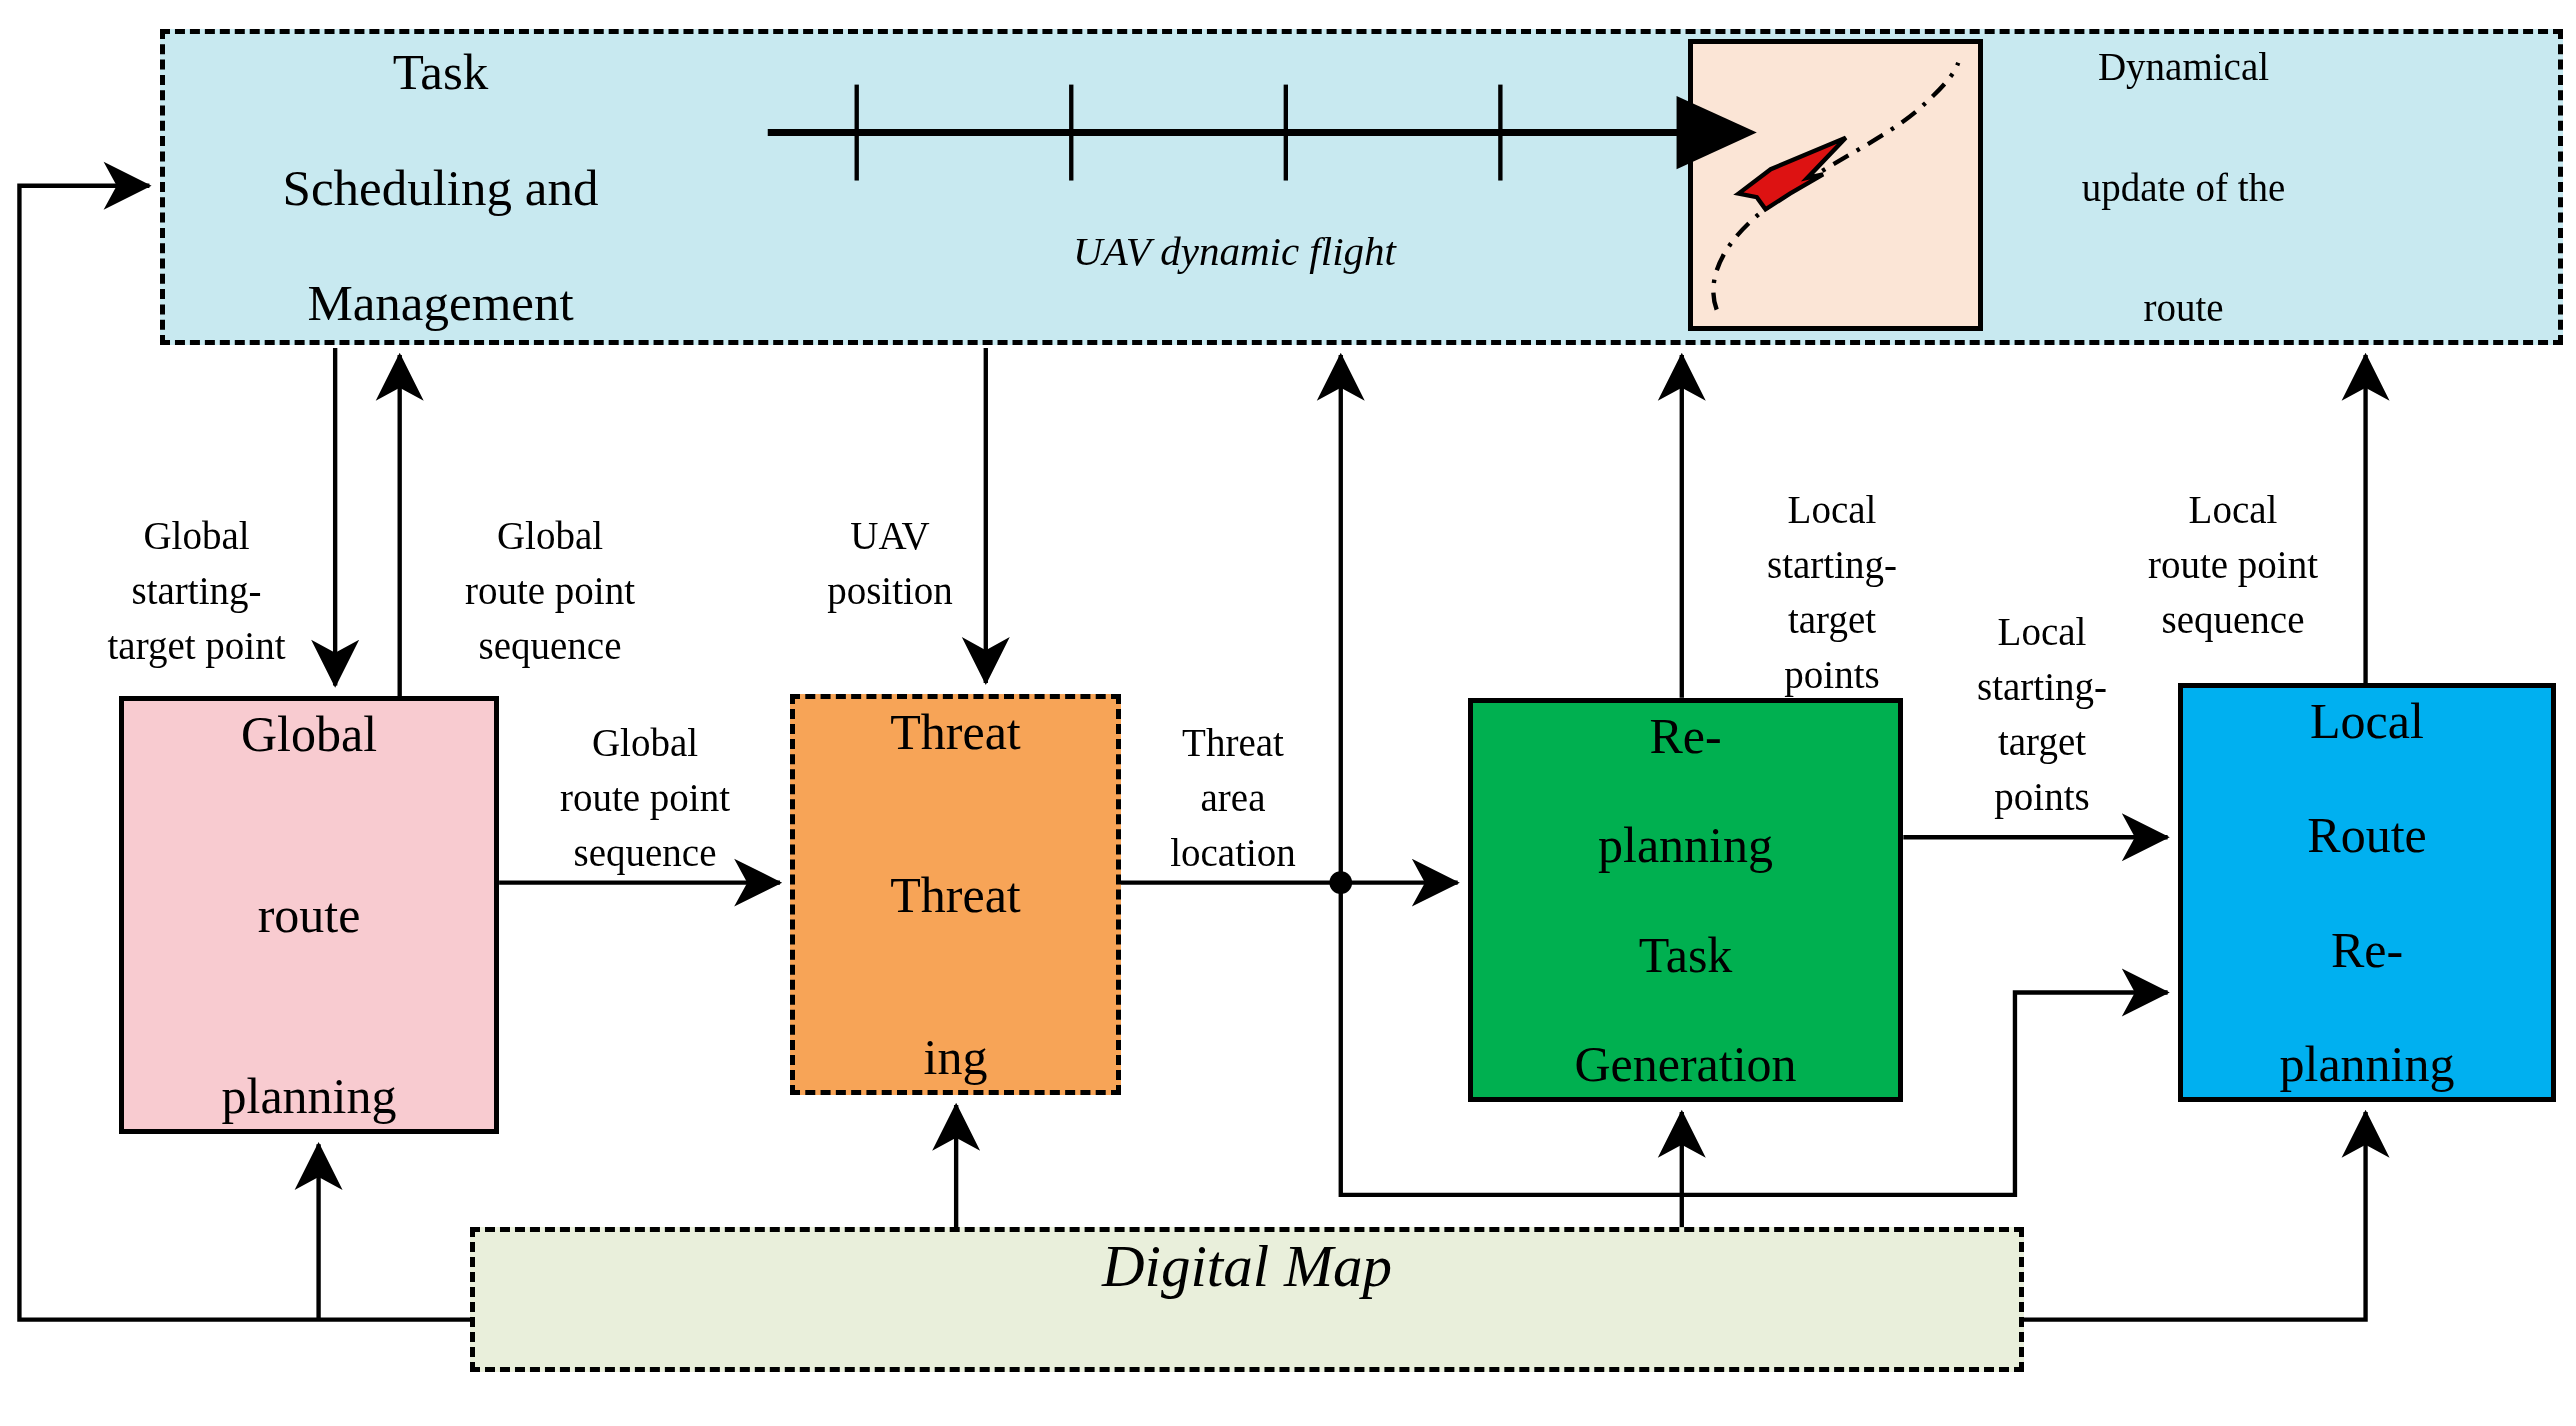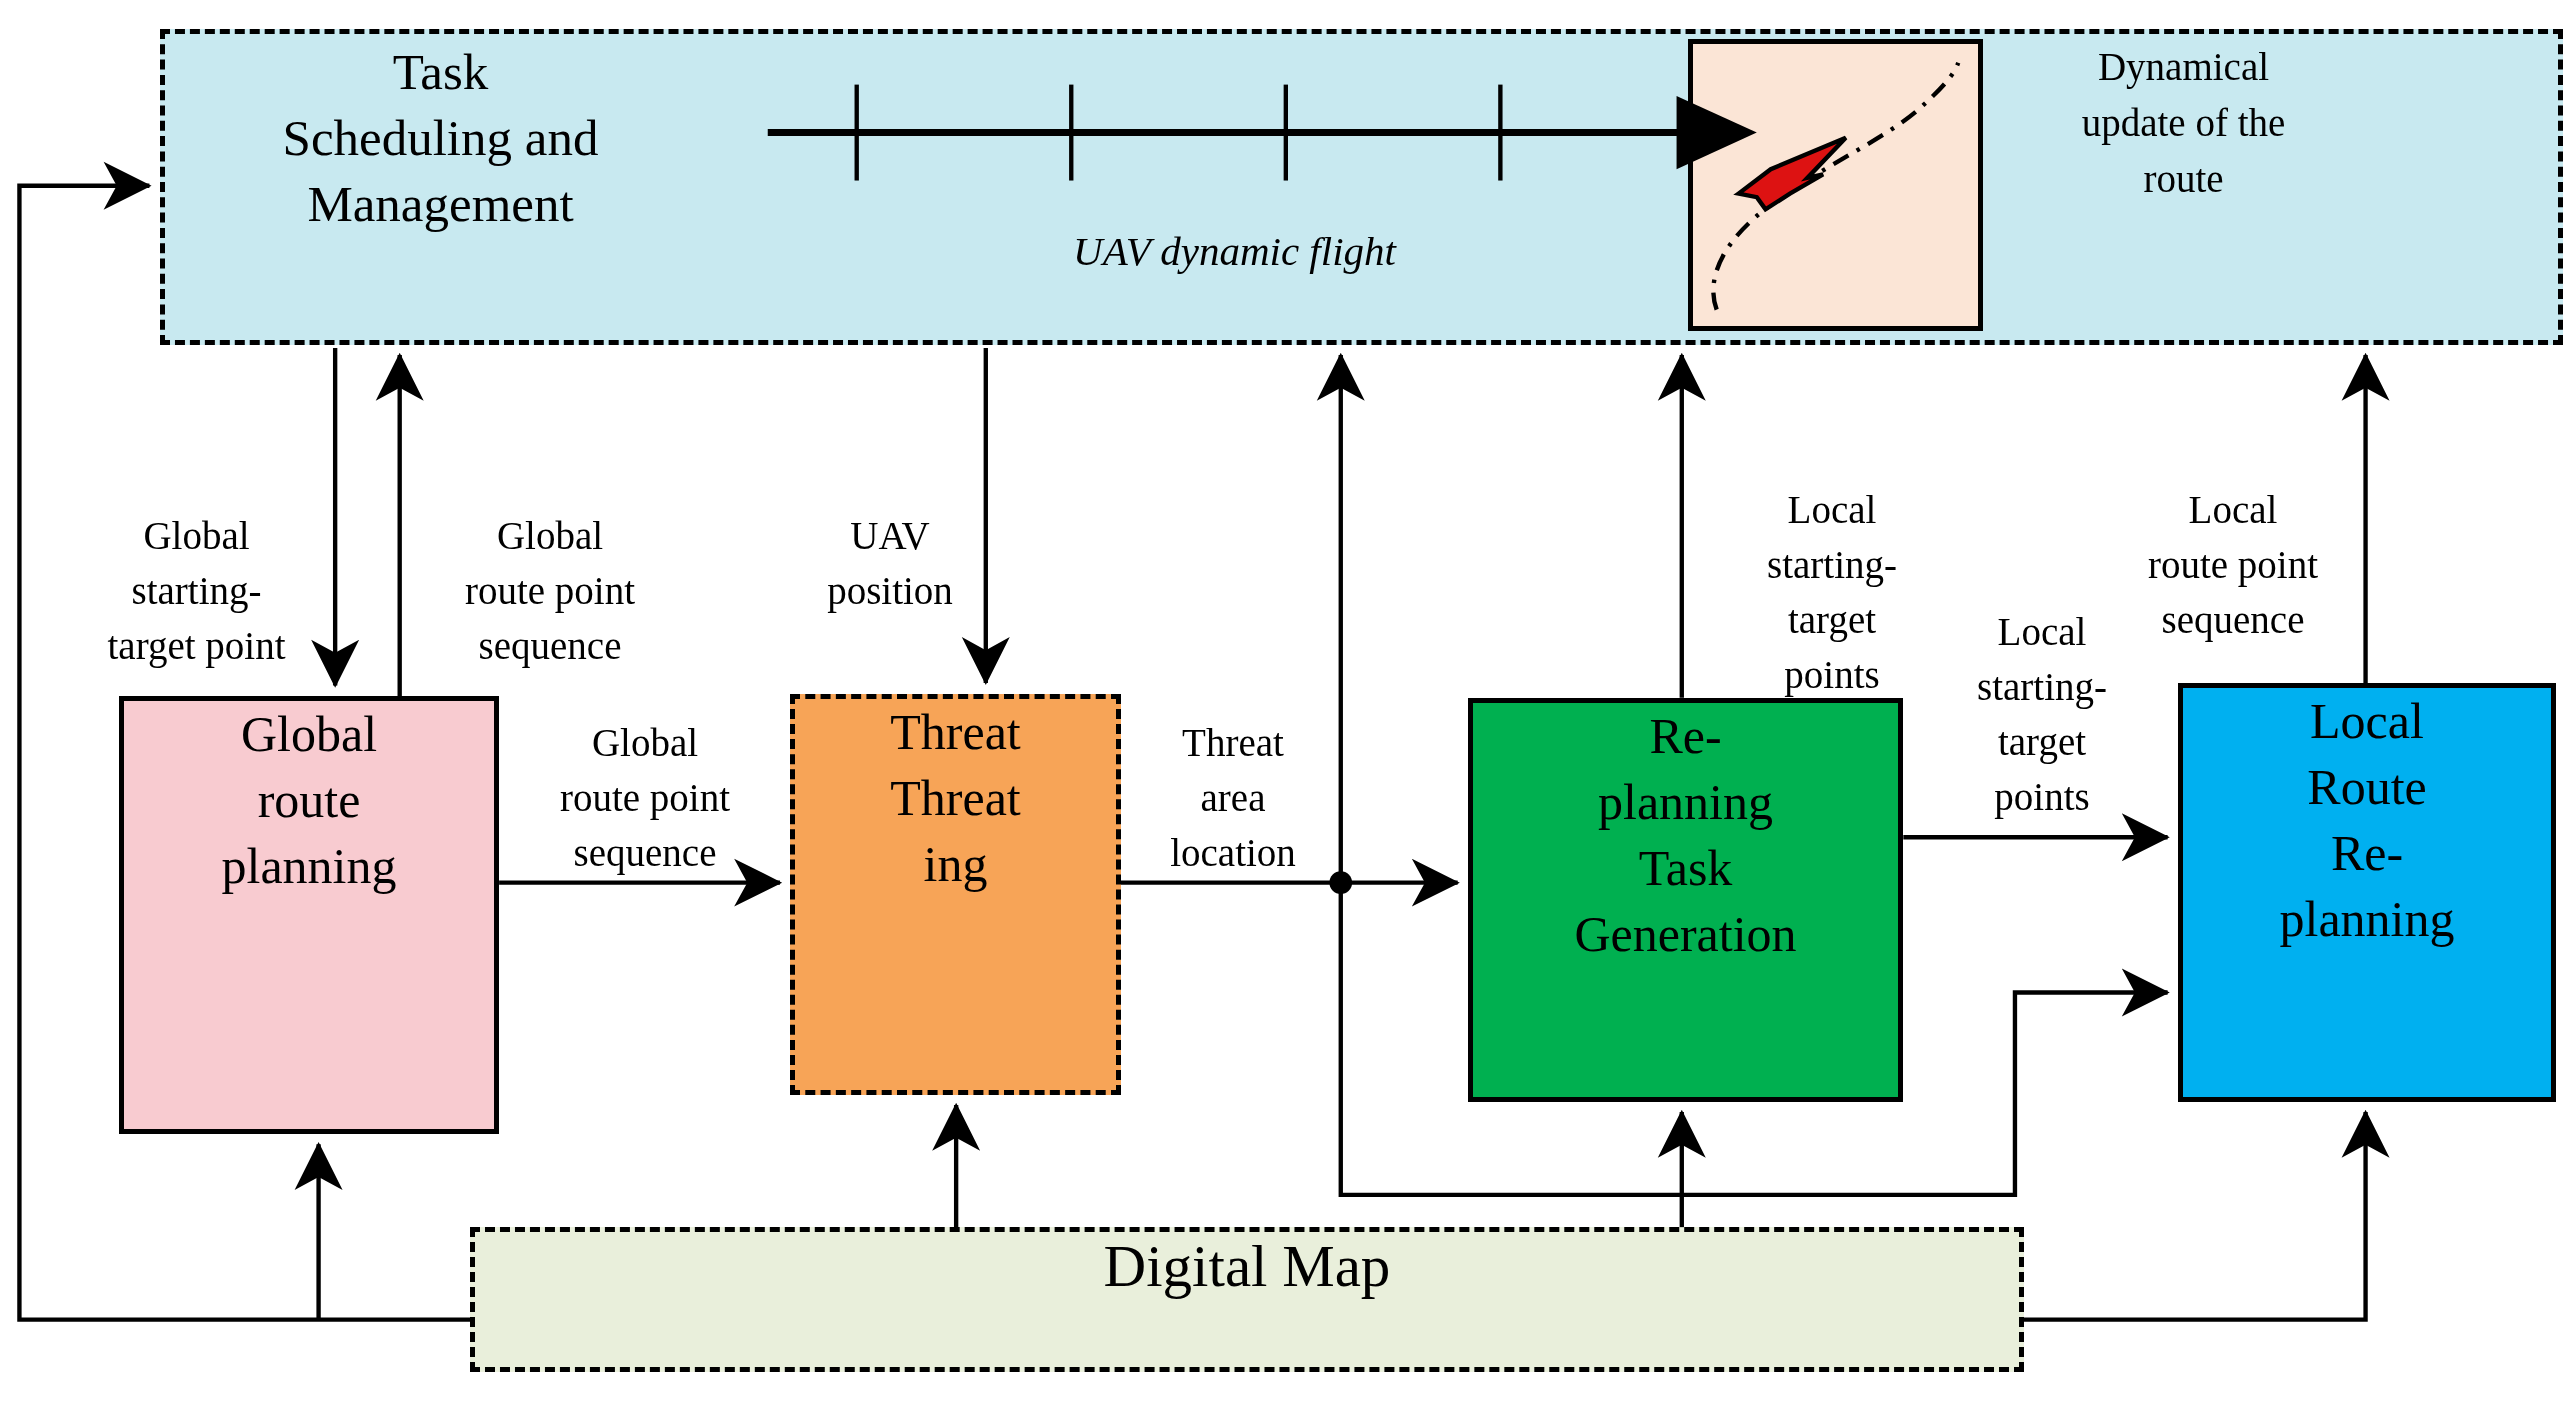--- a/index.html
+++ b/index.html
@@ -4,34 +4,34 @@
 <style>
   html,body{margin:0;padding:0;background:#ffffff;}
   #canvas{
     position:relative;
     width:2576px;height:1426px;
     background:#ffffff;
     font-family:"Liberation Serif", serif;
     color:#000;
     overflow:hidden;
   }
-  .box{position:absolute;box-sizing:border-box;display:flex;flex-direction:column;align-items:center;justify-content:flex-start;text-align:center;}
+  .box{position:absolute;box-sizing:border-box;display:flex;flex-direction:column;align-items:center;justify-content:space-between;text-align:center;}
   .box .ln{display:block;}
 
   #task-box{left:160px;top:29px;width:2403px;height:316px;background:#C8E9F0;border:5.2px dashed #000;}
   #task-title{left:170px;top:39px;width:541px;height:297px;font-size:51px;line-height:66px;}
   #uav-flight-label{left:951px;top:227px;width:567px;height:52px;font-size:41px;font-style:italic;}
   #route-preview{left:1688px;top:39px;width:295px;height:292px;background:#FBE5D6;border:5.2px solid #000;}
   #dyn-update-label{left:1939px;top:39px;width:489px;height:297px;font-size:39px;line-height:56px;}
 
   #global-route-planning-box{left:119px;top:696px;width:380px;height:438px;background:#F8CBD0;border:5.2px solid #000;font-size:50px;line-height:66px;}
   #threat-triggering-box{left:790px;top:694px;width:331px;height:401px;background:#F7A457;border:5.2px dashed #000;font-size:50px;line-height:66px;}
   #replanning-task-generation-box{left:1468px;top:698px;width:435px;height:404px;background:#00B050;border:5.2px solid #000;font-size:50px;line-height:66px;}
   #local-route-replanning-box{left:2178px;top:683px;width:378px;height:419px;background:#00B0F0;border:5.2px solid #000;font-size:50px;line-height:66px;}
-  #digital-map-box{left:470px;top:1227px;width:1554px;height:145px;background:#E9EFDB;border:5.2px dashed #000;font-size:59px;}
+  #digital-map-box{left:470px;top:1227px;width:1554px;height:145px;background:#E9EFDB;border:5.2px dashed #000;font-size:59px;font-style:italic;}
 
   .edge-label{position:absolute;text-align:center;font-size:39px;line-height:55px;}
   #lbl-global-start{left:35px;top:508px;width:323px;}
   #lbl-global-seq-up{left:393px;top:508px;width:314px;}
   #lbl-uav-position{left:768px;top:508px;width:244px;}
   #lbl-global-seq-mid{left:501px;top:715px;width:288px;}
   #lbl-threat-area{left:1124px;top:715px;width:218px;}
   #lbl-local-start-up{left:1697px;top:482px;width:270px;}
   #lbl-local-seq-up{left:2076px;top:482px;width:314px;}
   #lbl-local-start-mid{left:1935px;top:604px;width:214px;}

